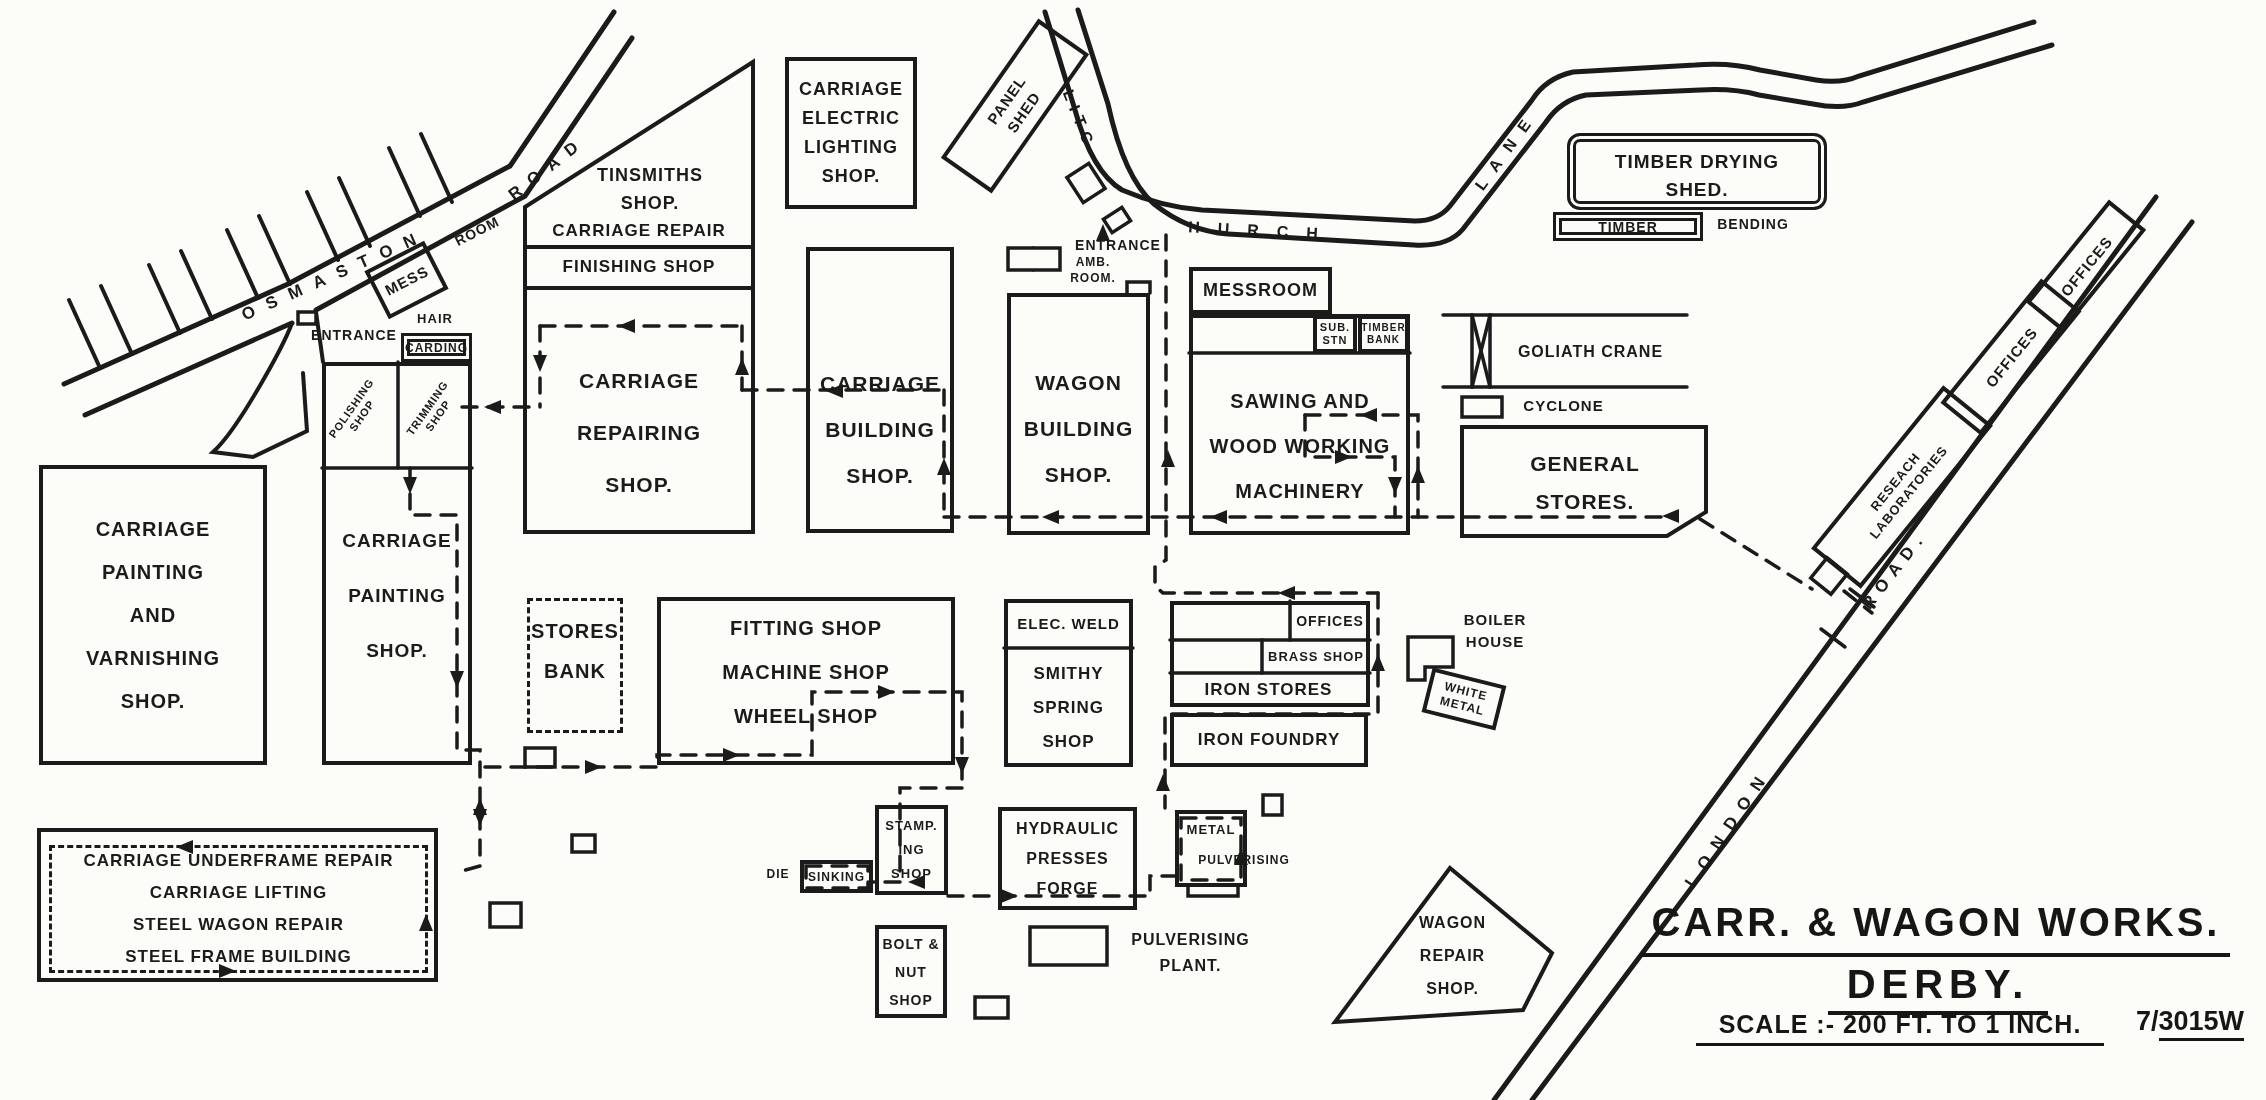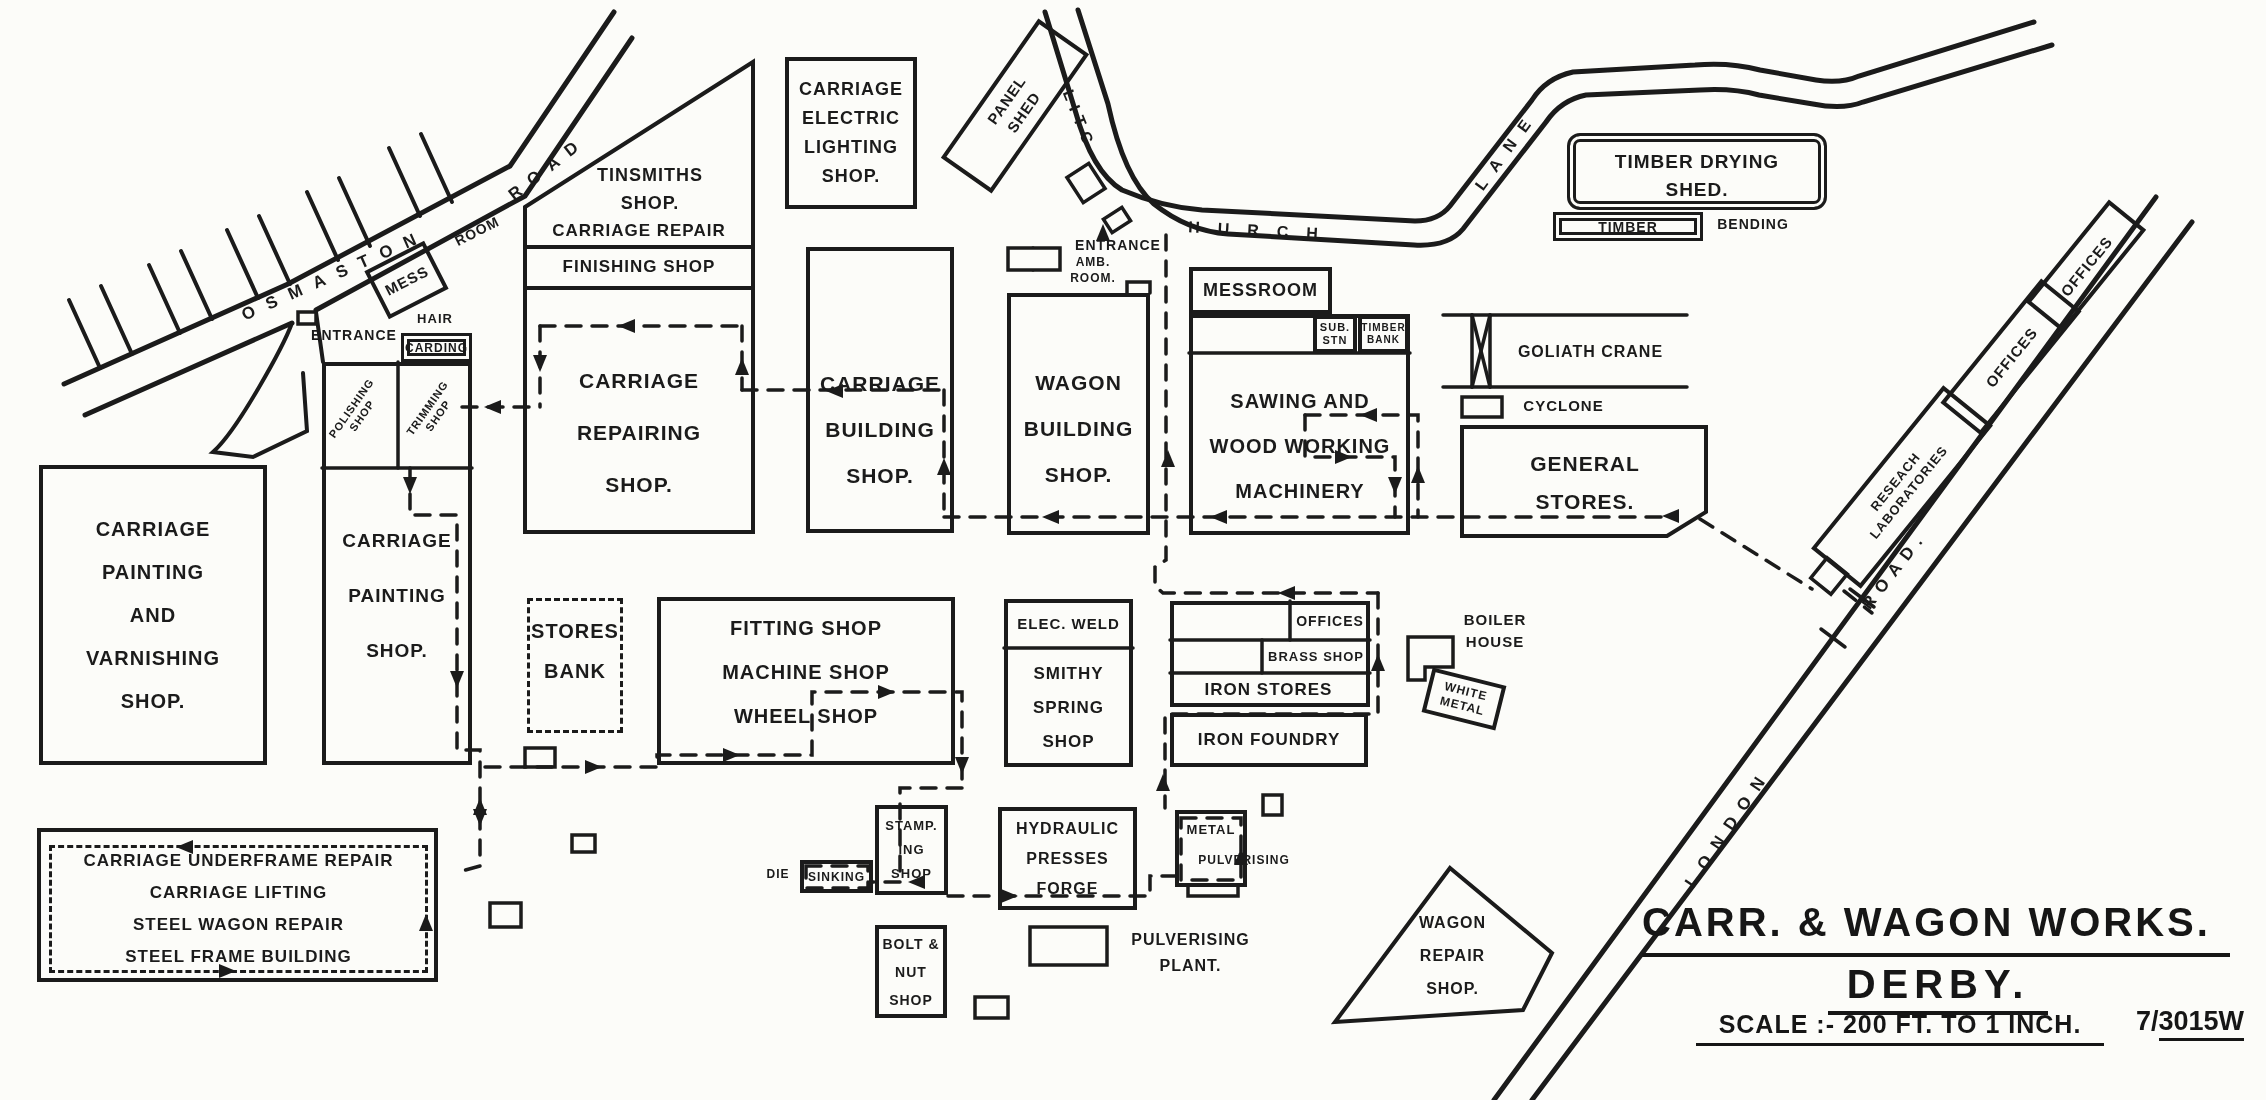--- a/index.html
+++ b/index.html
@@ -6,21 +6,21 @@
   #stage{position:relative;width:2266px;height:1100px;background:#fcfcf9;overflow:hidden;
          font-family:"Liberation Sans", sans-serif;}
   #lines{position:absolute;left:0;top:0;width:2266px;height:1100px;}
   .bldg{position:absolute;display:flex;flex-direction:column;justify-content:center;align-items:center;
         text-align:center;color:#1b1b1b;font-weight:600;letter-spacing:1px;box-sizing:border-box;}
   .bldg span{display:block;white-space:nowrap;}
   .b-s{border:4px solid #1b1b1b;}
   .b-d{border:3px dashed #1b1b1b;}
   .b-2{border:3px solid #1b1b1b;box-shadow:inset 0 0 0 3px #fcfcf9, inset 0 0 0 6px #1b1b1b;}
   .titleblock{position:absolute;color:#161616;font-weight:700;}
-  .t1{left:1642px;top:900px;width:588px;font-size:40px;letter-spacing:3px;text-align:left;
+  .t1{left:1642px;top:900px;width:588px;font-size:40px;letter-spacing:3px;text-align:center;
       border-bottom:4px solid #161616;padding-bottom:8px;}
   .t2{left:1828px;top:962px;width:220px;font-size:40px;letter-spacing:6px;text-align:center;
       border-bottom:4px solid #161616;padding-bottom:4px;}
   .t3{left:1696px;top:1010px;width:408px;font-size:25px;letter-spacing:1px;text-align:center;
       border-bottom:3px solid #161616;padding-bottom:4px;}
   .t4{left:2136px;top:1006px;width:130px;font-size:27px;text-align:left;}
   .t4 .und{border-bottom:3px solid #161616;padding-bottom:2px;}
 </style>
 </head>
 <body>

